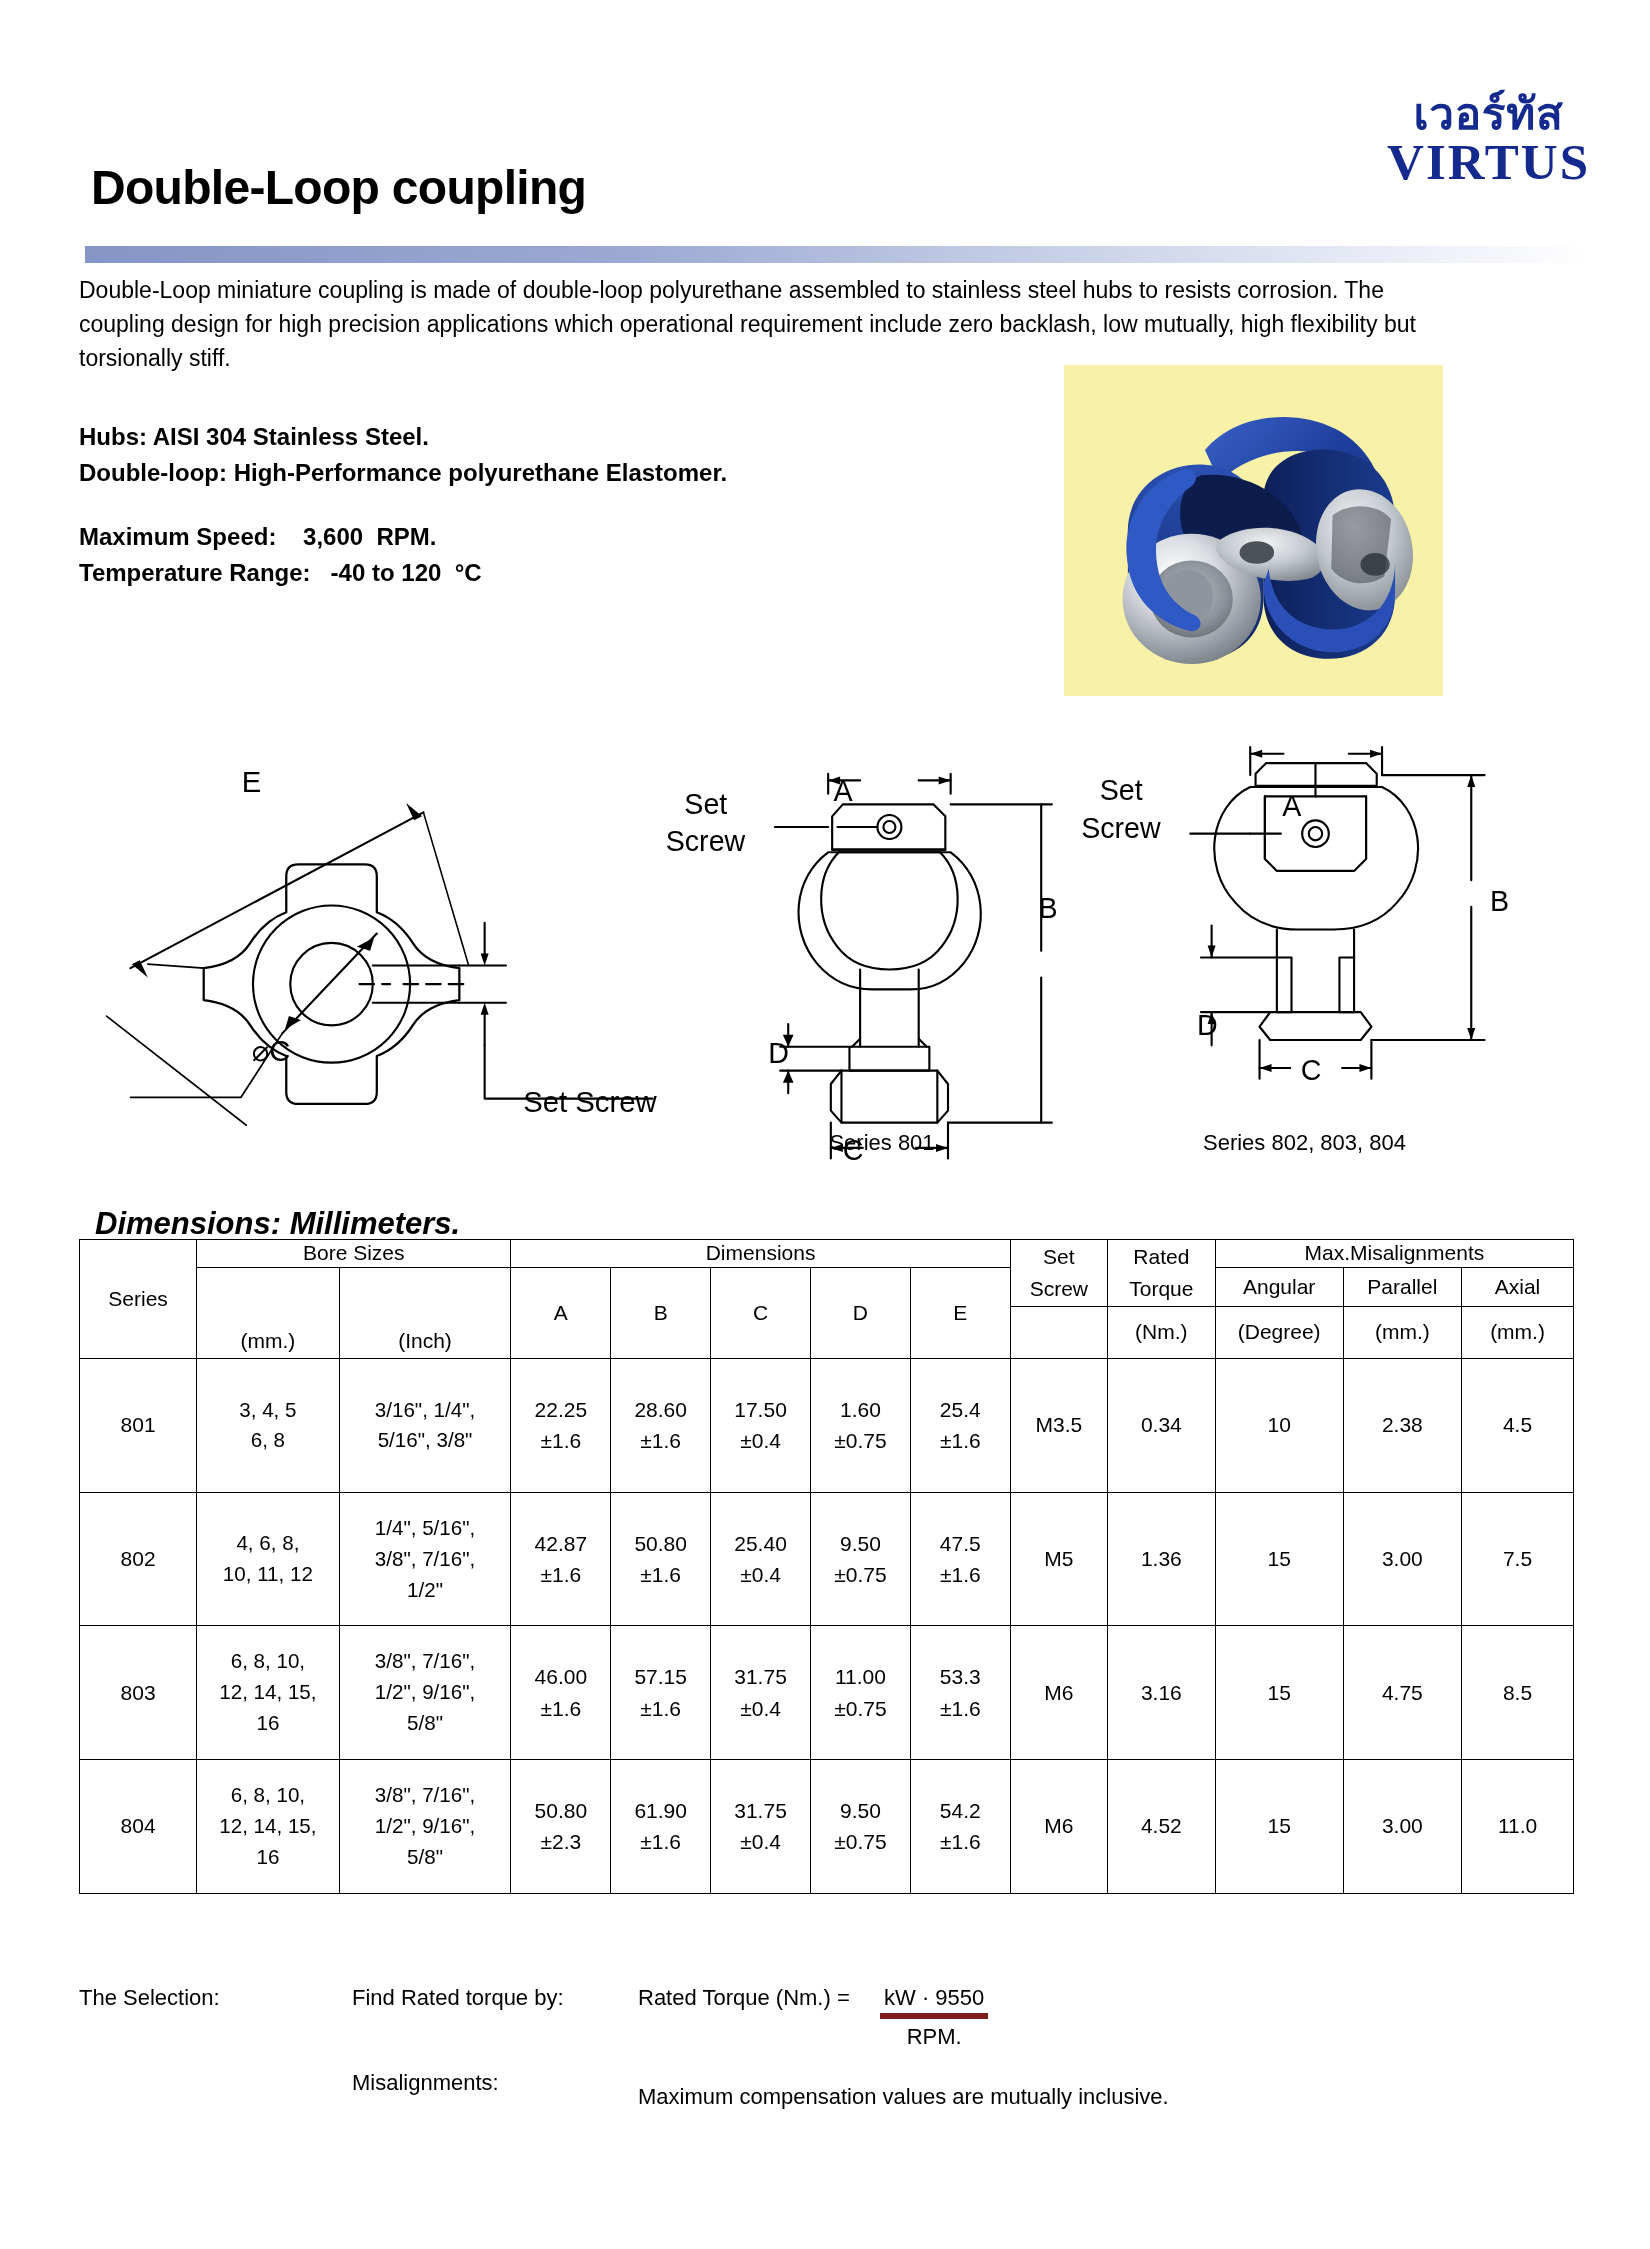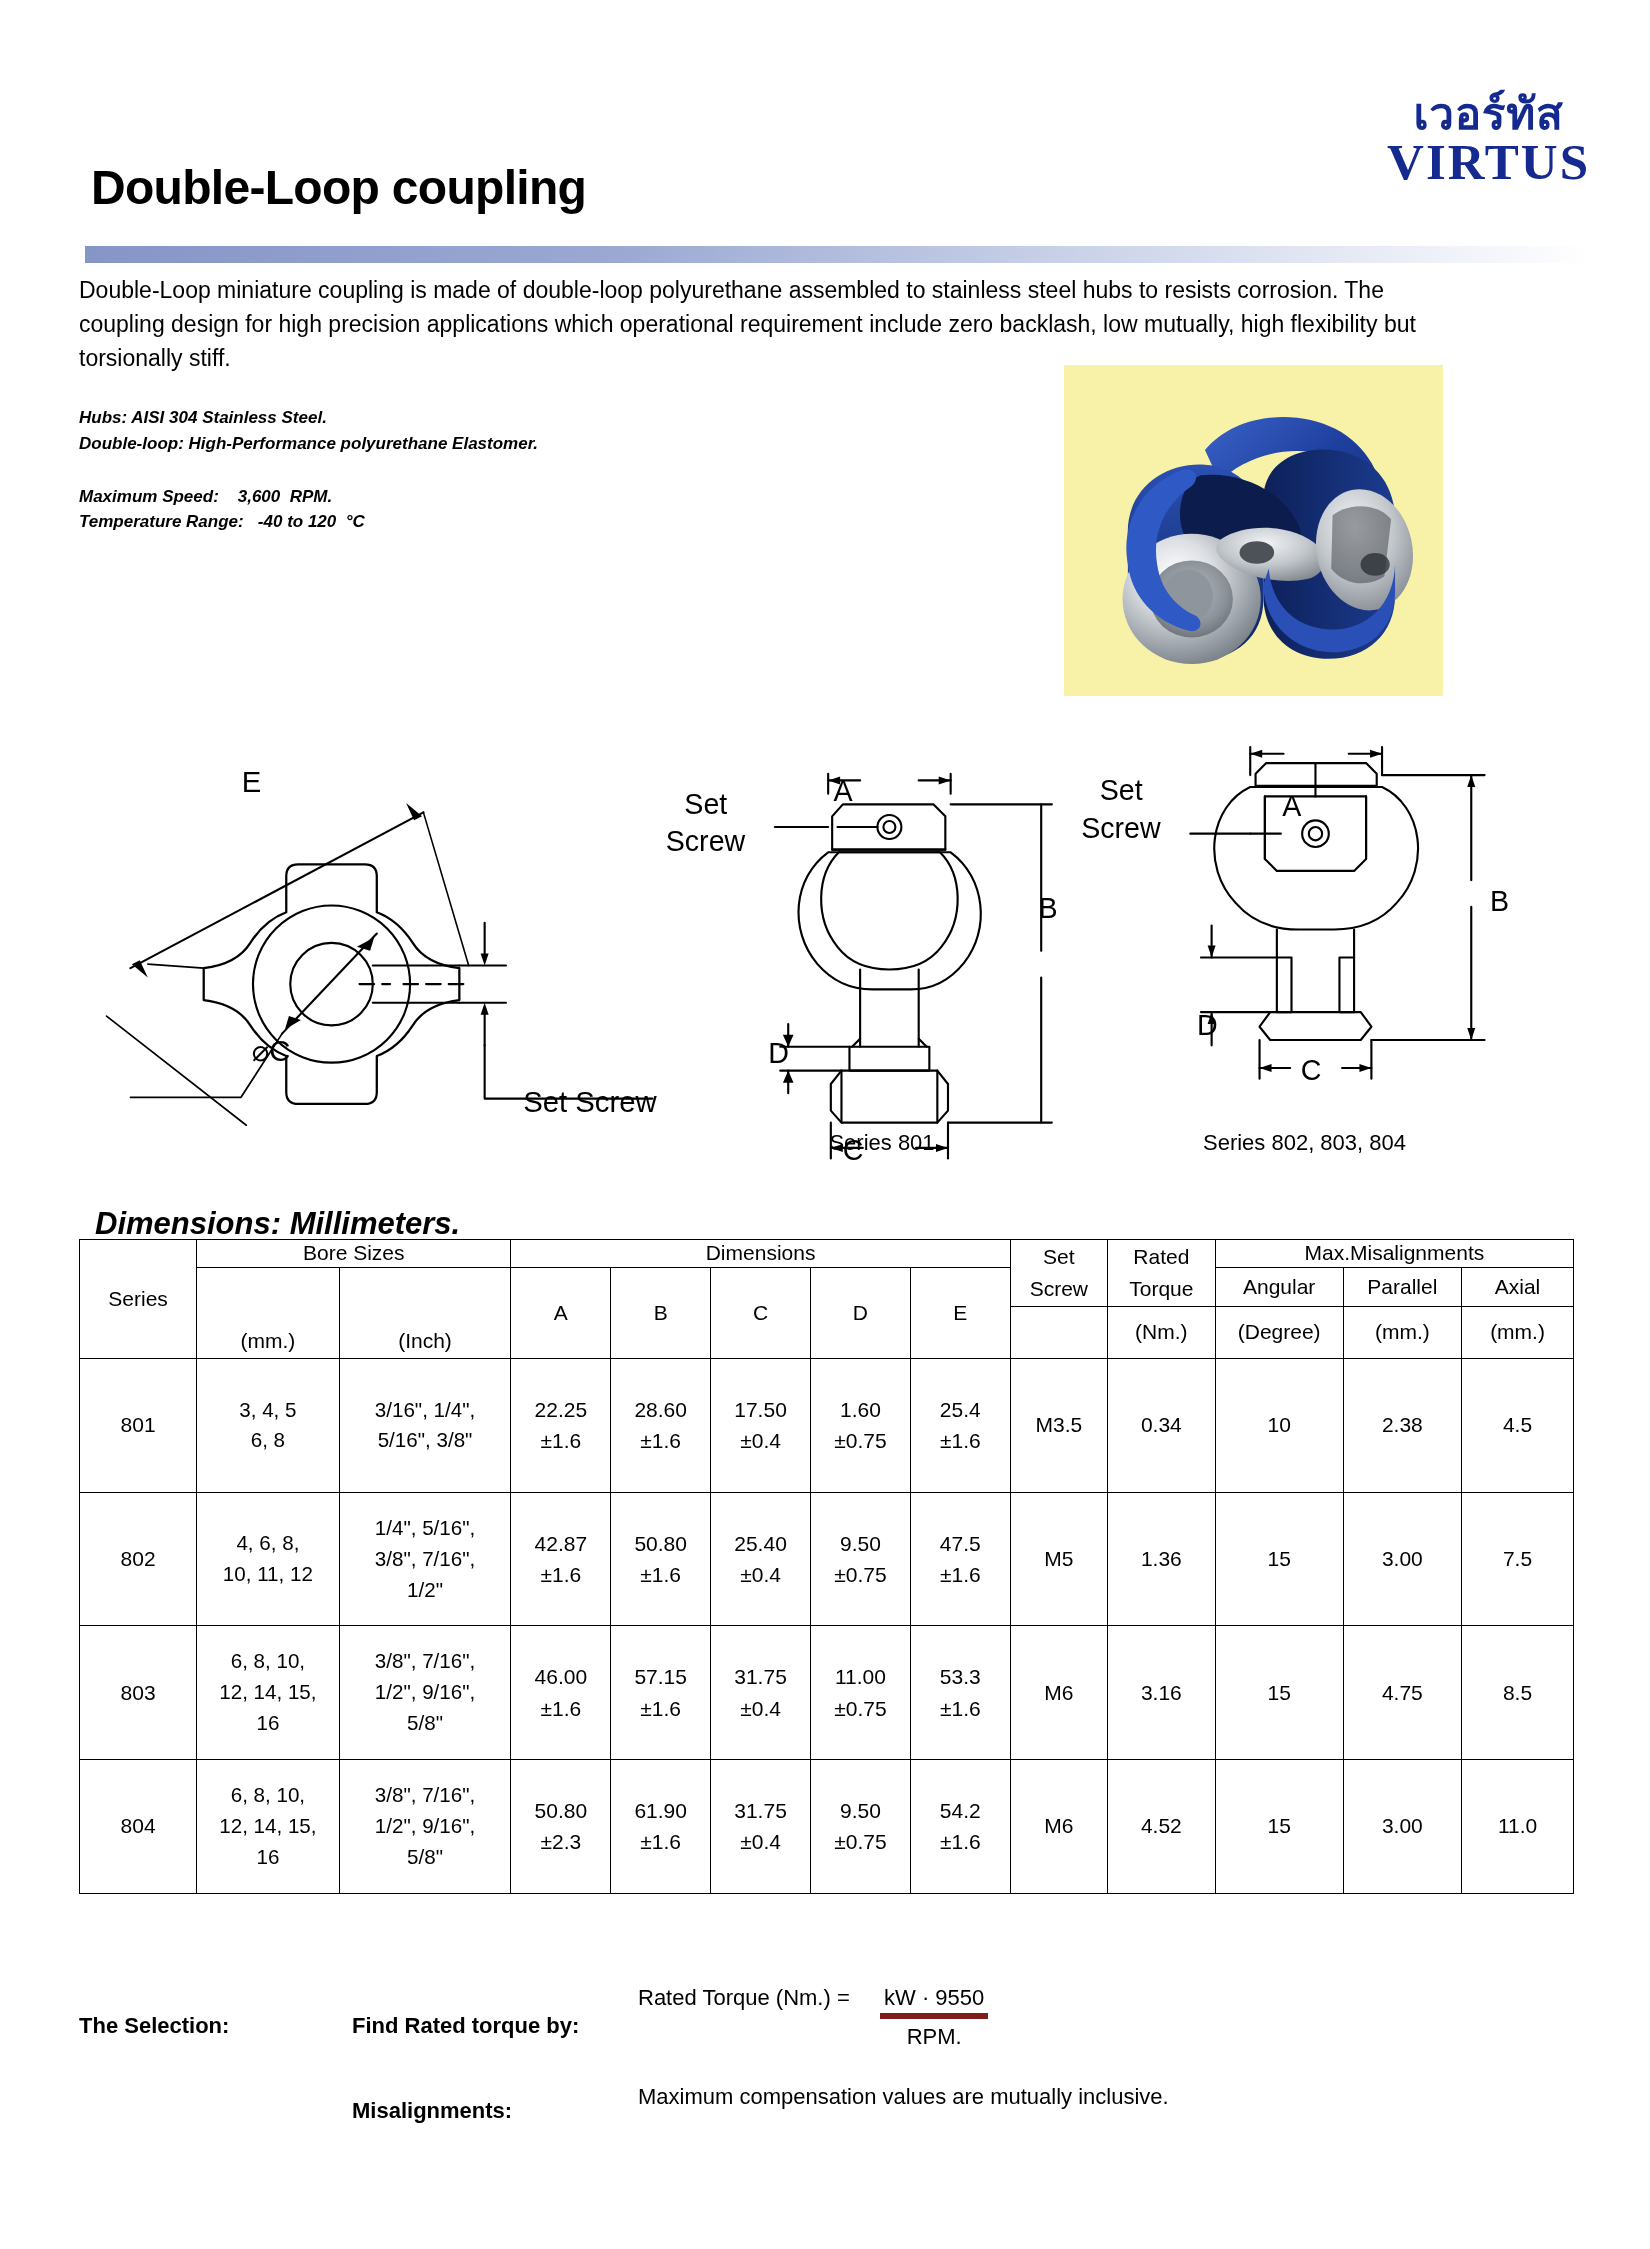--- a/index.html
+++ b/index.html
@@ -43,22 +43,22 @@
   }
 
   
   .intro {
     position: absolute; left: 79px; top: 273px;
     width: 1371px;
     font-size: 23px; line-height: 1.48;
   }
 
   .specs {
-    position: absolute; left: 79px; top: 405px;
-    font-size: 17px; font-weight: 700; line-height: 1.52; font-style: italic;
+    position: absolute; left: 79px; top: 419px;
+    font-size: 24px; font-weight: 700; line-height: 1.52;
   }
   .specs .gap { display: block; height: 27px; }
   .spec-row { white-space: pre; }
 
   
   .photo {
     position: absolute; left: 1064px; top: 365px;
     width: 379px; height: 331px;
     background: #f7f2a8;
     overflow: hidden;
@@ -97,21 +97,21 @@
   th.series-h { font-weight: 700; }
   td.series-c { font-weight: 700; }
   td.bore { font-size: 20.6px; line-height: 1.55; text-align: center; }
   .stack { display: block; line-height: 1.5; }
   .valrow td { height: 130px; }
   .unitcell { height: 49px; }
 
   
   .selection { position: absolute; left: 79px; top: 1985px; width: 1464px; font-size: 22px; }
   .sel-grid { position: relative; height: 140px; }
-  .sel-label { position: absolute; font-weight: 700; margin-top: 28px; }
+  .sel-label { position: absolute; font-weight: 400; }
   .sel-a { left: 0px;   top: 0px; }
   .sel-b { left: 273px; top: 0px; }
   .sel-c { left: 273px; top: 85px; }
   .sel-text { position: absolute; }
   .sel-d { left: 559px; top: 0px; }
   .sel-frac { position: absolute; left: 801px; top: 0px; text-align: center; }
   .sel-frac .num { border-bottom: 6px solid #7f1d1d; padding: 0 4px 2px 4px; display: inline-block; }
   .sel-frac .den { display: block; margin-top: 5.3px; }
   .sel-e { left: 559px; top: 99px; }
 </style>

